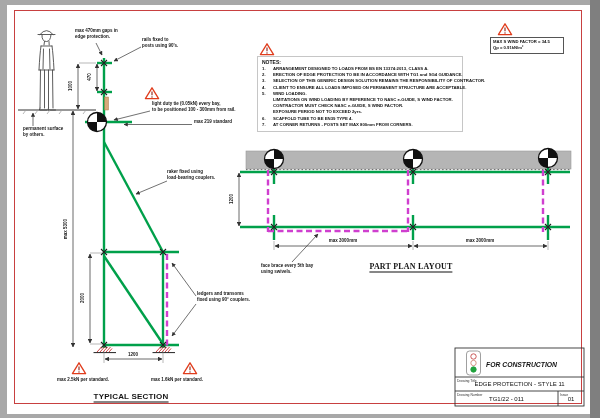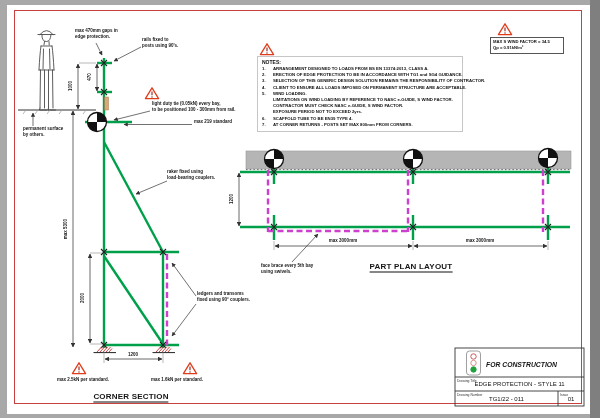--- a/index.html
+++ b/index.html
@@ -261,30 +261,30 @@
   </div>
   <div class="t" style="left:57px;top:377px;">max 2.5kN per standard.</div>
   <div class="t" style="left:151px;top:377px;">max 1.6kN per standard.</div>
 
   <div class="t rot" style="left:90px;top:77px;">470</div>
   <div class="t rot" style="left:71px;top:86px;">1000</div>
   <div class="t rot" style="left:66px;top:229px;">max 5300</div>
   <div class="t rot" style="left:83px;top:298px;">2000</div>
   <div class="t ctr" style="left:133px;top:355px;">1200</div>
 
-  <div class="t sec-title ctr" style="left:131px;top:397px;">CORNER SECTION</div>
+  <div class="t sec-title ctr" style="left:131px;top:397px;">TYPICAL SECTION</div>
 
   <div class="t rot" style="left:232px;top:199px;">1200</div>
   <div class="t ctr" style="left:343px;top:241px;">max 3000mm</div>
   <div class="t ctr" style="left:480px;top:241px;">max 3000mm</div>
   <div class="t" style="left:261px;top:263px;">
     <div>face brace every 5th bay</div>
     <div>using swivels.</div>
   </div>
-  <div class="t sec-title ctr" style="left:411px;top:267px;">PART PLAN LAYOUT</div>
+  <div class="t sec-title ctr" style="left:411px;top:267px;font-family:Liberation Serif, serif;">PART PLAN LAYOUT</div>
 
   <div class="status">FOR CONSTRUCTION</div>
   <div class="tb-label" style="left:457px;top:378.5px;">Drawing Title</div>
   <div class="tb-val" style="left:455px;top:381px;width:129px;">EDGE PROTECTION - STYLE 11</div>
   <div class="tb-label" style="left:457px;top:392.5px;">Drawing Number</div>
   <div class="tb-val" style="left:455px;top:396px;width:103px;">TG1/22 - 011</div>
   <div class="tb-label" style="left:560px;top:392.5px;">Issue</div>
   <div class="tb-val" style="left:558px;top:396px;width:26px;">01</div>
 
   <div class="edge-strip"></div>

